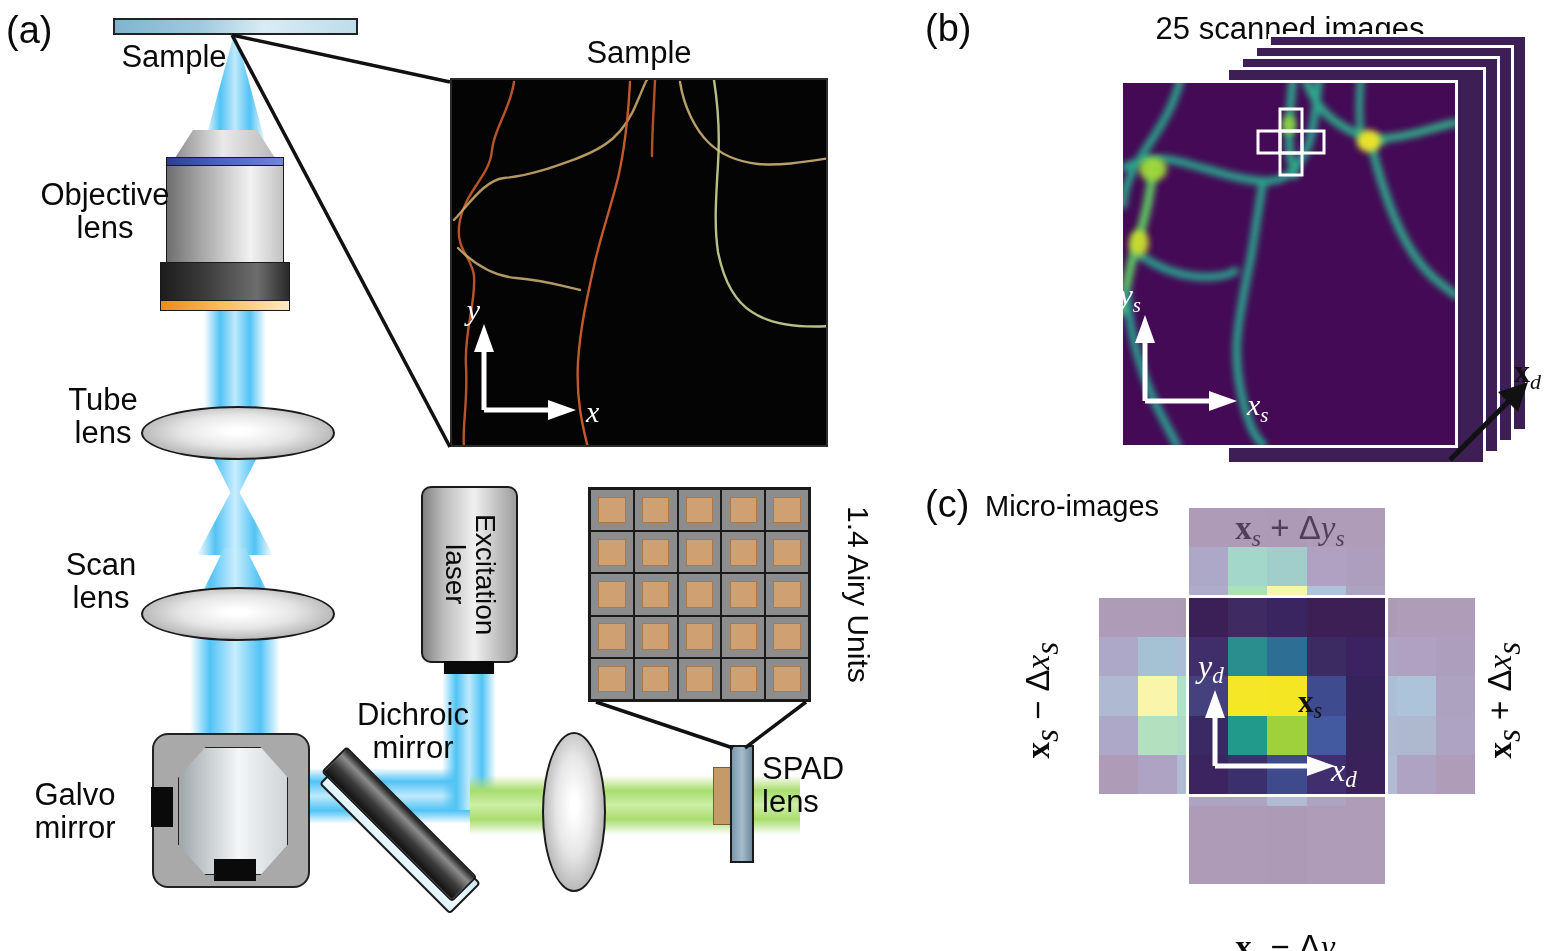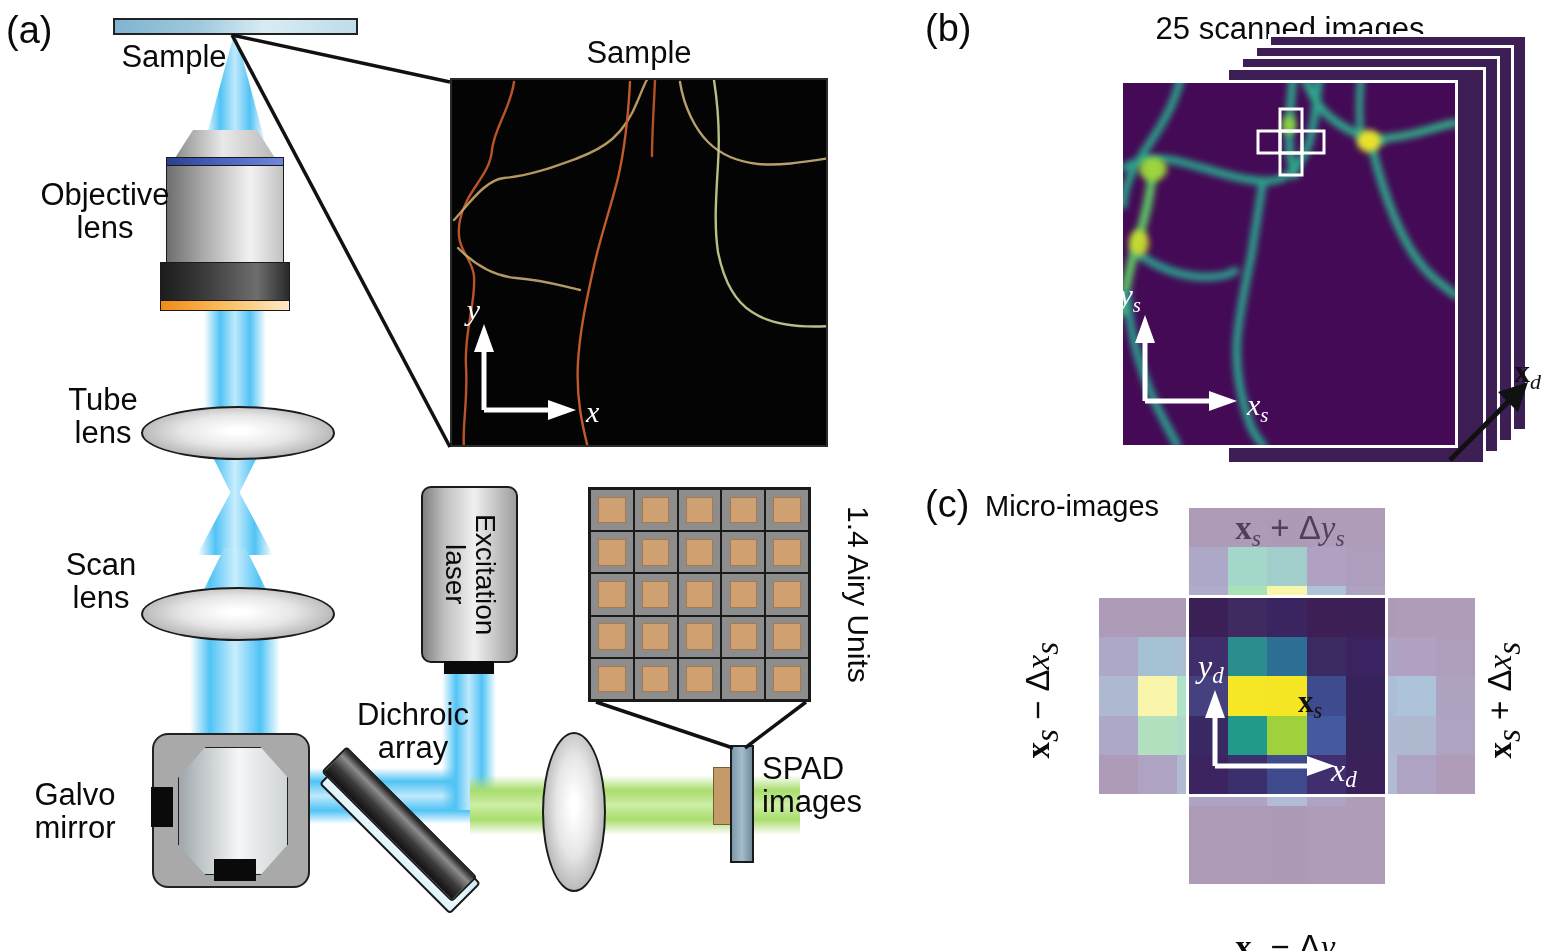--- a/index.html
+++ b/index.html
@@ -205,34 +205,34 @@
   <div class="galvo-tab" id="gt-b"></div>
 </div>
 <div class="abs lbl" id="lab-galvo">Galvo
 mirror</div>
 
 <div class="abs" id="dichroic">
   <div class="dic-glass"></div>
   <div class="dic-face"></div>
 </div>
 <div class="abs lbl" id="lab-dichroic">Dichroic
-array</div>
+mirror</div>
 
 <div class="abs" id="laser"></div>
 <div class="abs" id="laser-foot"></div>
 <div class="abs" id="laser-txt">
   <span>Excitation laser</span>
 </div>
 
 <div class="abs lens-el" id="collens"></div>
 
 <div class="abs" id="spad-chip"></div>
 <div class="abs" id="spad-det"></div>
 <div class="abs lbl" id="lab-spad">SPAD
-images</div>
+lens</div>
 
 <div class="abs" id="spadarr">
     <div class="cell" style="background: rgb(141, 141, 141);">
       <div class="px" style="background: rgb(207, 160, 113);"></div>
     </div>
     <div class="cell" style="background: rgb(141, 141, 141);">
       <div class="px" style="background: rgb(207, 160, 113);"></div>
     </div>
     <div class="cell" style="background: rgb(141, 141, 141);">
       <div class="px" style="background: rgb(207, 160, 113);"></div>

